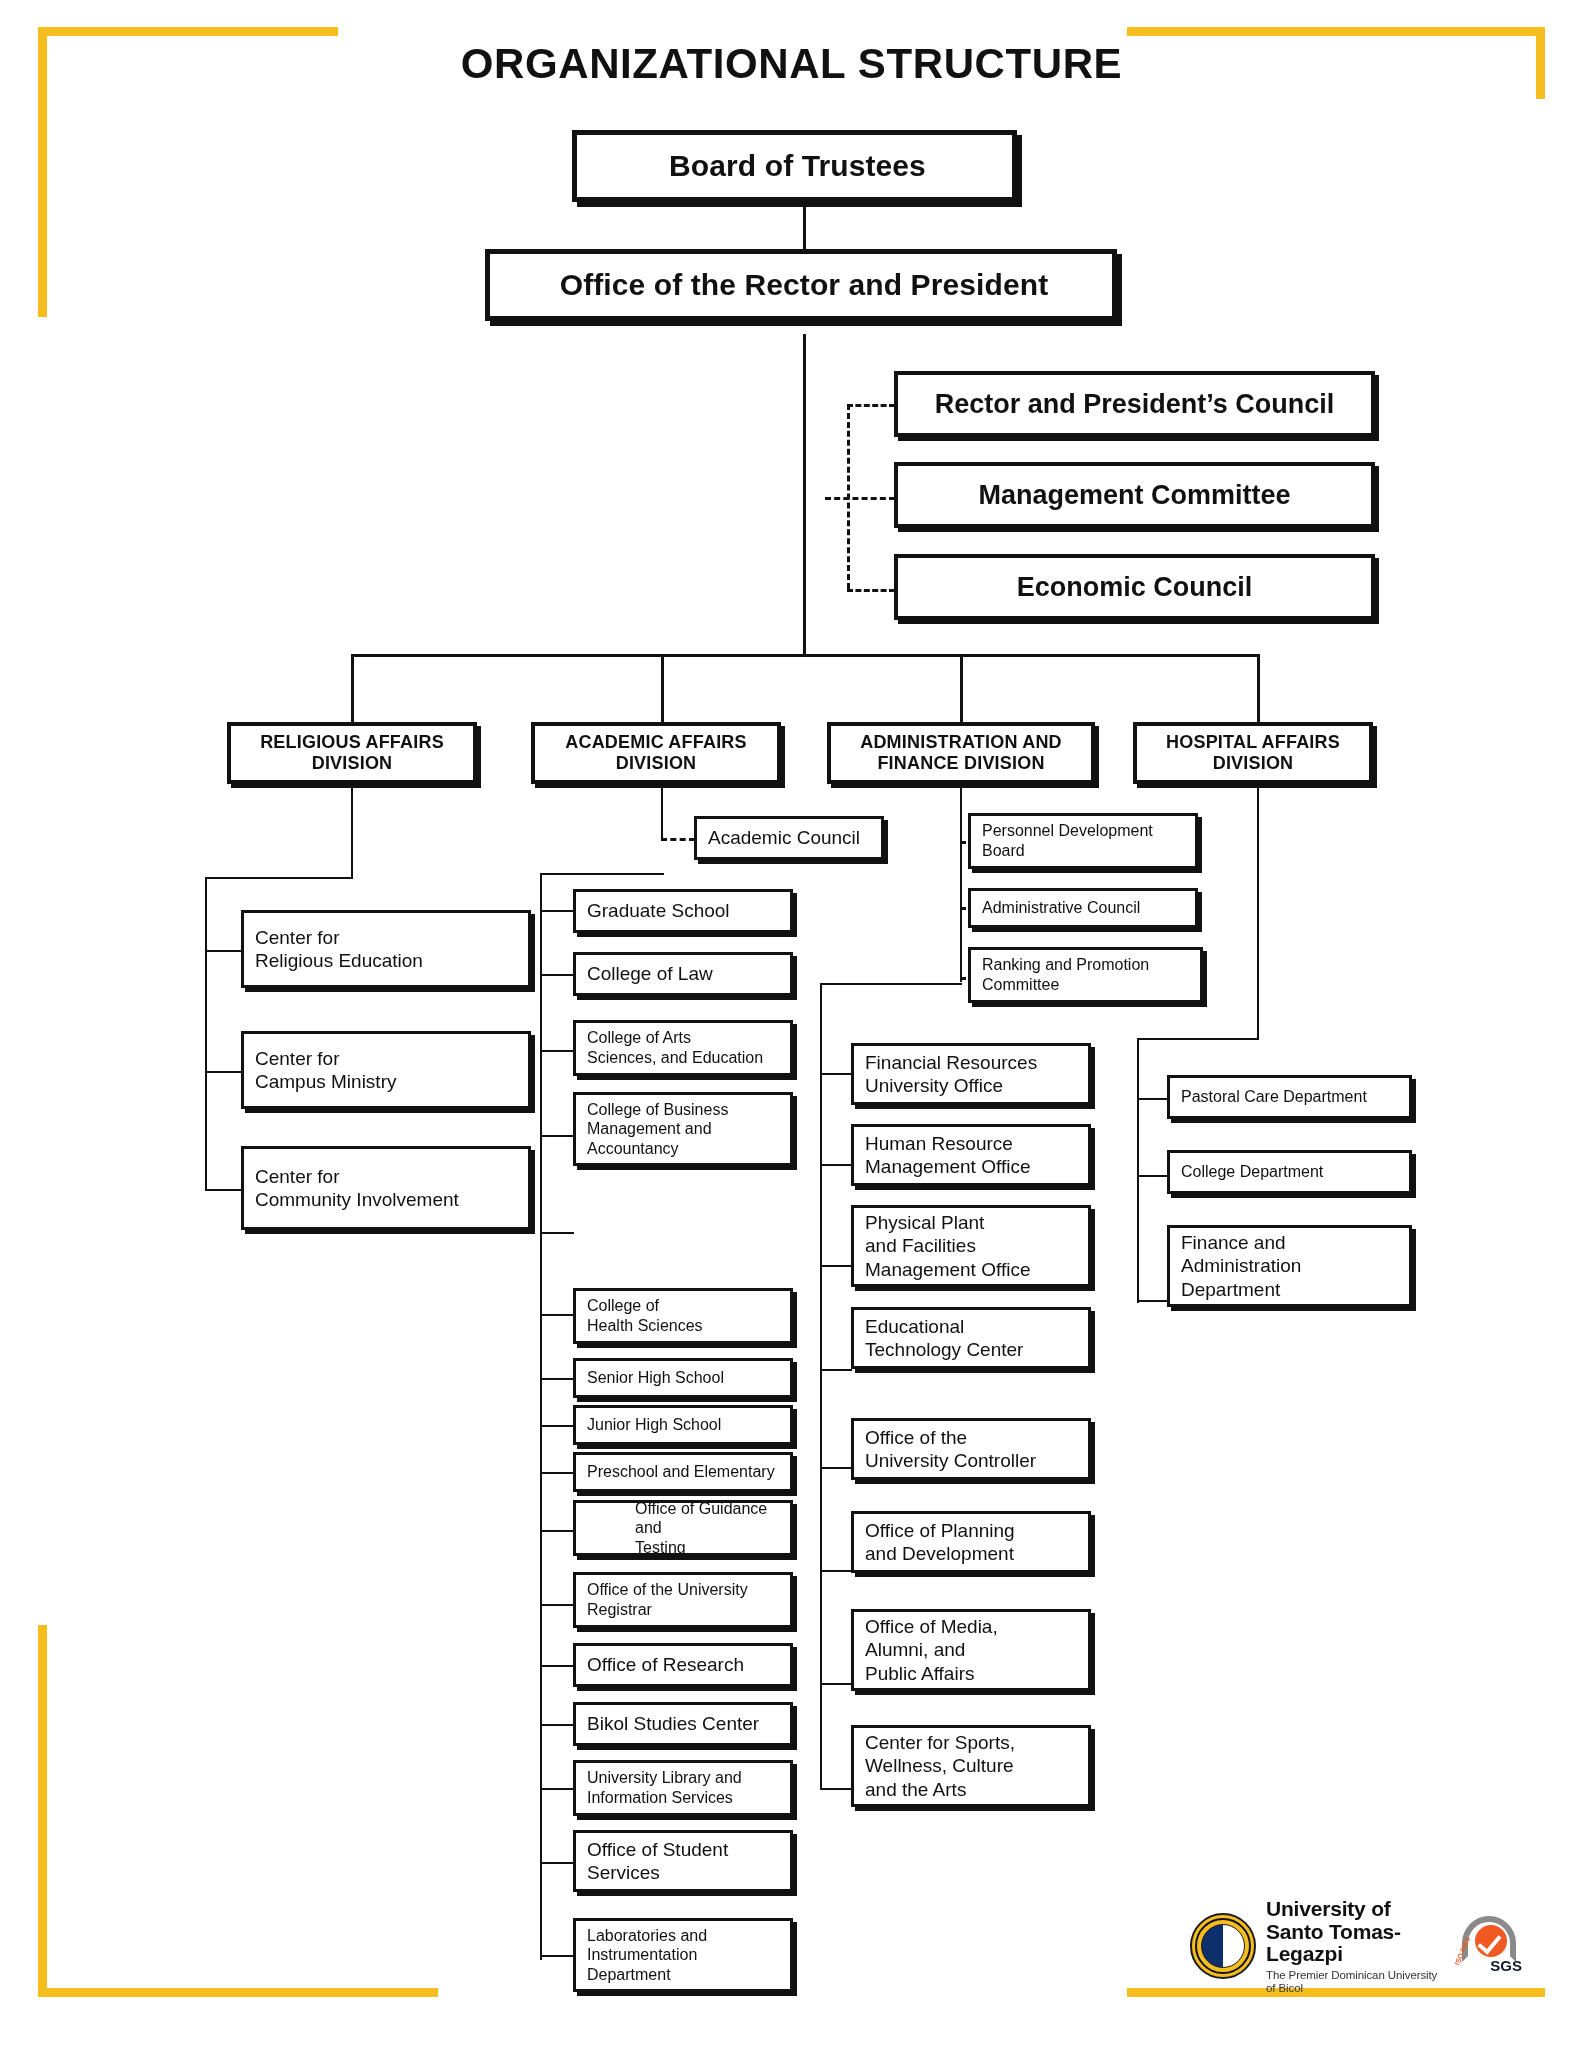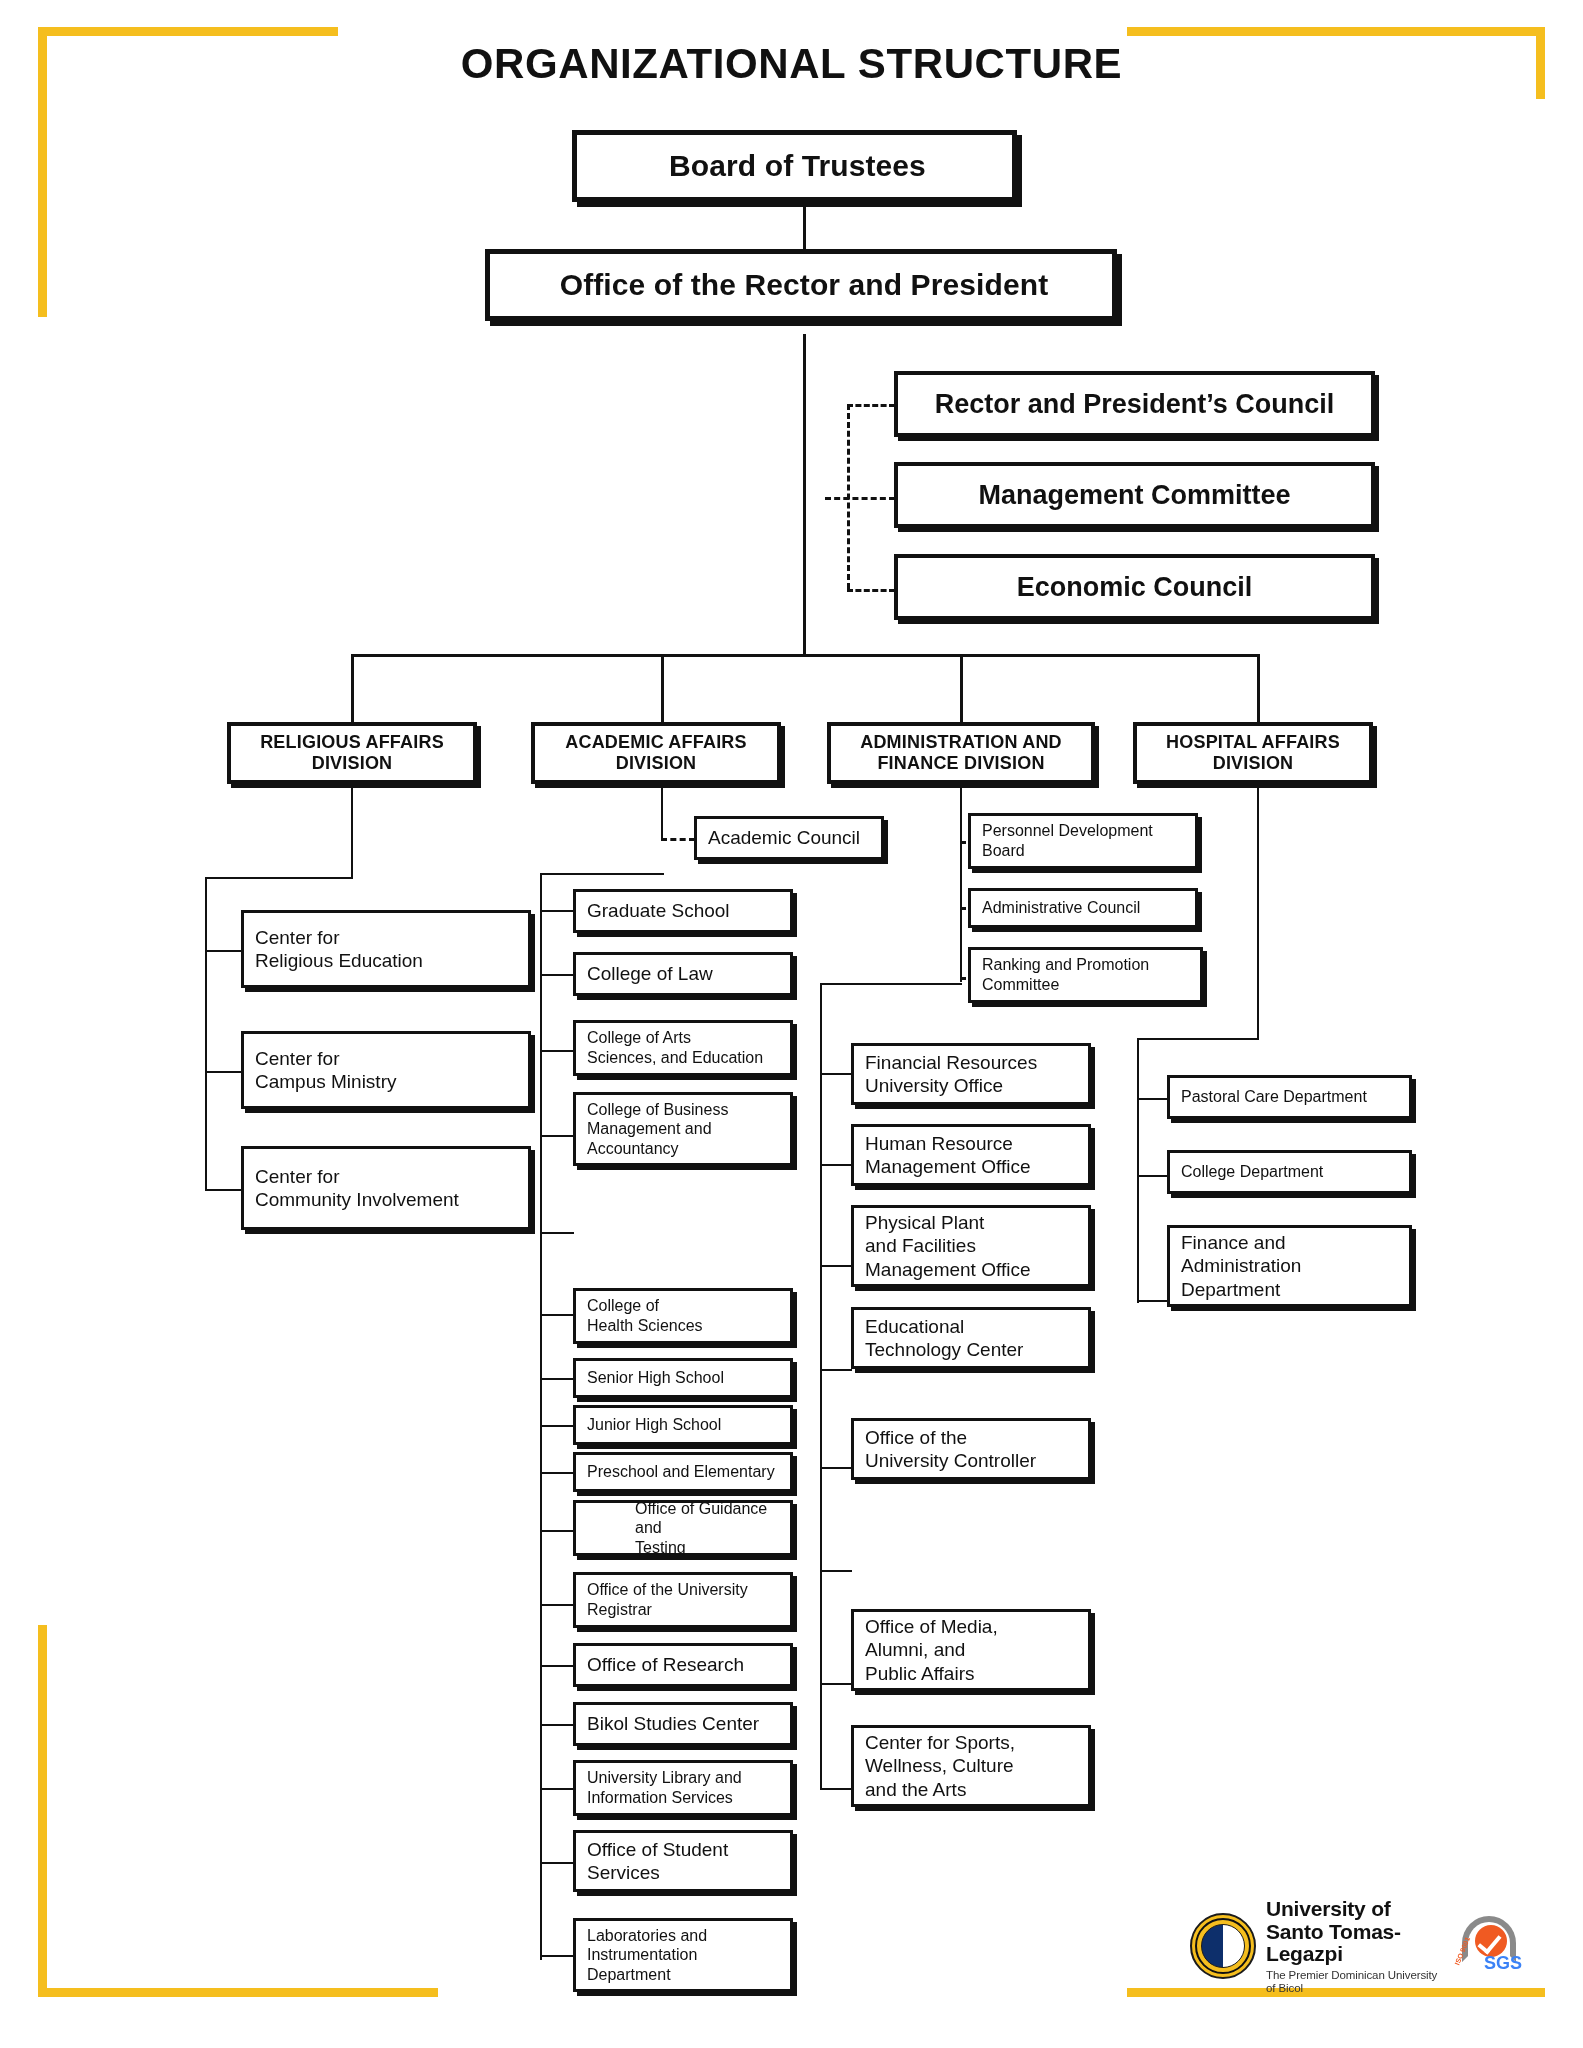--- a/index.html
+++ b/index.html
@@ -96,21 +96,21 @@
     border-radius:28px 28px 0 0;box-sizing:border-box;
   }
   .sgs-dot{
     position:absolute;left:17px;top:9px;width:32px;height:32px;border-radius:50%;
     background:#F05A22;
   }
   .sgs-check{
     position:absolute;left:25px;top:15px;width:9px;height:18px;
     border:solid #ffffff;border-width:0 4px 4px 0;transform:rotate(40deg);
   }
-  .sgs-txt{position:absolute;right:-2px;bottom:2px;font-size:18px;font-weight:bold;color:#3b82f6;}
+  .sgs-txt{position:absolute;right:-2px;bottom:2px;font-size:15px;font-weight:bold;color:#0f172a;}
   .sgs-iso{
     position:absolute;left:2px;bottom:10px;font-size:7px;color:#F05A22;font-weight:bold;
     transform:rotate(-68deg);transform-origin:left bottom;white-space:nowrap;
   }
 </style>
 </head>
 <body>
 
 <div id="stage">
 
@@ -319,20 +319,24 @@
 Management Office</span>
   </div>
   <div class="box lft t-md" style="left:851px;top:1418px;width:240px;height:62px;">
     <span style="white-space:pre-line;">Office of the
 University Controller</span>
   </div>
   <div class="box lft t-md" style="left:851px;top:1307px;width:240px;height:62px;">
     <span style="white-space:pre-line;">Educational
 Technology Center</span>
   </div>
+  <div class="box lft t-md" style="left:851px;top:1511px;width:240px;height:62px;">
+    <span style="white-space:pre-line;">Office of Planning
+and Development</span>
+  </div>
   <div class="box lft t-md" style="left:851px;top:1609px;width:240px;height:82px;">
     <span style="white-space:pre-line;">Office of Media,
 Alumni, and
 Public Affairs</span>
   </div>
   <div class="box lft t-md" style="left:851px;top:1725px;width:240px;height:82px;">
     <span style="white-space:pre-line;">Center for Sports,
 Wellness, Culture
 and the Arts</span>
   </div>

